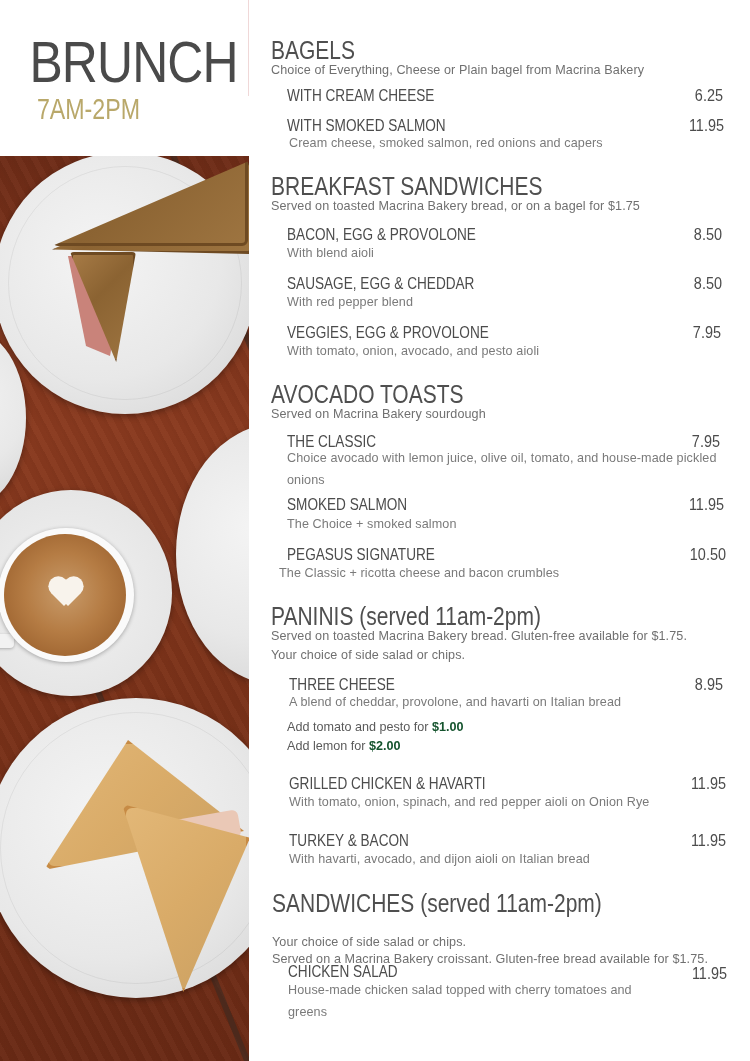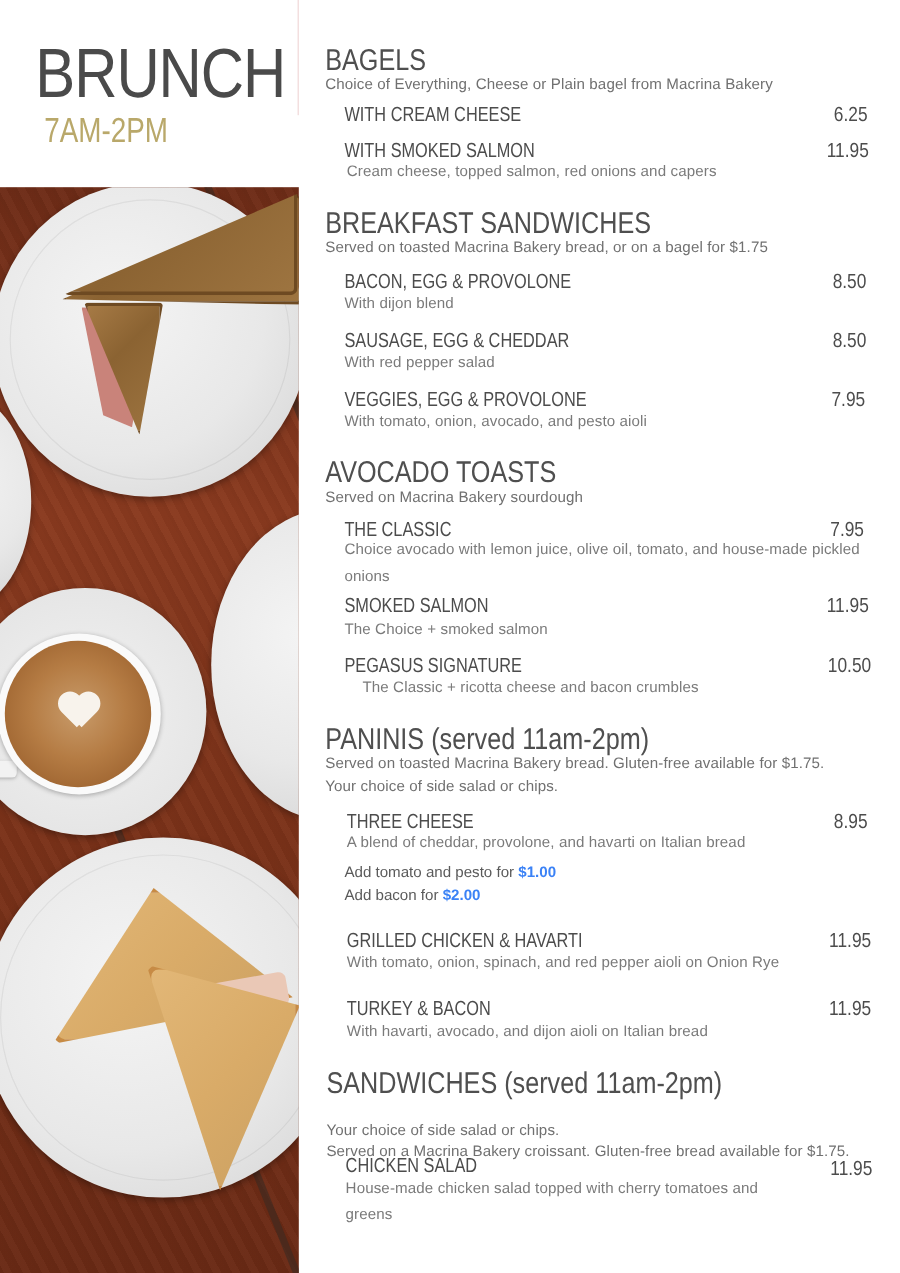--- a/index.html
+++ b/index.html
@@ -36,21 +36,21 @@
 
     
     .menu { position: absolute; left: 271px; top: 0; width: 470px; }
     .abs { position: absolute; }
     .section-title { font-family: "Liberation Sans Narrow", "Liberation Sans", sans-serif; font-size: 25px; color: #4f4f4f; line-height: 28px; white-space: nowrap; transform: scaleX(0.84); transform-origin: left center; }
     .section-sub { font-size: 12.6px; color: #707070; line-height: 20px; white-space: nowrap; letter-spacing: 0.1px; }
     .item-name { font-family: "Liberation Sans Narrow", "Liberation Sans", sans-serif; font-size: 17px; color: #4c4c4c; line-height: 20px; white-space: nowrap; transform: scaleX(0.8); transform-origin: left center; }
     .item-price { font-family: "Liberation Sans Narrow", "Liberation Sans", sans-serif; font-size: 17px; color: #4c4c4c; line-height: 20px; white-space: nowrap; text-align: right; width: 80px; transform: scaleX(0.85); transform-origin: right center; }
     .item-desc { font-size: 12.6px; color: #7a7a7a; line-height: 22px; letter-spacing: 0.1px; }
     .addon { font-size: 12.6px; color: #5a5a5a; line-height: 19px; white-space: nowrap; }
-    .addon b { color: #3b82f6; font-weight: bold; }
+    .addon b { color: #14532d; font-weight: bold; }
   </style>
 </head>
 <body>
 
 <div class="left">
   <div class="title-block">
     <div class="title">BRUNCH</div>
     <div class="hours">7AM-2PM</div>
   </div>
   <div class="divider-line"></div>
@@ -90,62 +90,62 @@
 <div class="menu">
 
   <div class="abs section-title" style="top:36px; left:0;">BAGELS</div>
   <div class="abs section-sub" style="top:60px; left:0;">Choice of Everything, Cheese or Plain bagel from Macrina Bakery</div>
 
   <div class="abs item-name" style="top:86px; left:16px;">WITH CREAM CHEESE</div>
   <div class="abs item-price" style="top:86px; left:372px;">6.25</div>
 
   <div class="abs item-name" style="top:116px; left:16px;">WITH SMOKED SALMON</div>
   <div class="abs item-price" style="top:116px; left:373px;">11.95</div>
-  <div class="abs item-desc" style="top:132px; left:18px; white-space:nowrap;">Cream cheese, topped salmon, red onions and capers</div>
+  <div class="abs item-desc" style="top:132px; left:18px; white-space:nowrap;">Cream cheese, smoked salmon, red onions and capers</div>
 
   <div class="abs section-title" style="top:172px; left:0;">BREAKFAST SANDWICHES</div>
   <div class="abs section-sub" style="top:196px; left:0;">Served on toasted Macrina Bakery bread, or on a bagel for $1.75</div>
 
   <div class="abs item-name" style="top:225px; left:16px;">BACON, EGG &amp; PROVOLONE</div>
   <div class="abs item-price" style="top:225px; left:371px;">8.50</div>
-  <div class="abs item-desc" style="top:242px; left:16px; white-space:nowrap;">With dijon blend</div>
+  <div class="abs item-desc" style="top:242px; left:16px; white-space:nowrap;">With blend aioli</div>
 
   <div class="abs item-name" style="top:274px; left:16px;">SAUSAGE, EGG &amp; CHEDDAR</div>
   <div class="abs item-price" style="top:274px; left:371px;">8.50</div>
-  <div class="abs item-desc" style="top:291px; left:16px; white-space:nowrap;">With red pepper salad</div>
+  <div class="abs item-desc" style="top:291px; left:16px; white-space:nowrap;">With red pepper blend</div>
 
   <div class="abs item-name" style="top:323px; left:16px;">VEGGIES, EGG &amp; PROVOLONE</div>
   <div class="abs item-price" style="top:323px; left:370px;">7.95</div>
   <div class="abs item-desc" style="top:340px; left:16px; white-space:nowrap;">With tomato, onion, avocado, and pesto aioli</div>
 
   <div class="abs section-title" style="top:380px; left:0;">AVOCADO TOASTS</div>
   <div class="abs section-sub" style="top:404px; left:0;">Served on Macrina Bakery sourdough</div>
 
   <div class="abs item-name" style="top:432px; left:16px;">THE CLASSIC</div>
   <div class="abs item-price" style="top:432px; left:369px;">7.95</div>
   <div class="abs item-desc" style="top:447px; left:16px; width:440px;">Choice avocado with lemon juice, olive oil, tomato, and house-made pickled onions</div>
 
   <div class="abs item-name" style="top:495px; left:16px;">SMOKED SALMON</div>
   <div class="abs item-price" style="top:495px; left:373px;">11.95</div>
   <div class="abs item-desc" style="top:513px; left:16px; white-space:nowrap;">The Choice + smoked salmon</div>
 
   <div class="abs item-name" style="top:545px; left:16px;">PEGASUS SIGNATURE</div>
   <div class="abs item-price" style="top:545px; left:375px;">10.50</div>
-  <div class="abs item-desc" style="top:562px; left:31px; white-space:nowrap;text-align:right;">The Classic + ricotta cheese and bacon crumbles</div>
+  <div class="abs item-desc" style="top:562px; left:8px; white-space:nowrap;text-align:right;">The Classic + ricotta cheese and bacon crumbles</div>
 
   <div class="abs section-title" style="top:602px; left:0;">PANINIS (served 11am-2pm)</div>
   <div class="abs section-sub" style="top:626px; left:0;">Served on toasted Macrina Bakery bread. Gluten-free available for $1.75.</div>
   <div class="abs section-sub" style="top:645px; left:0;">Your choice of side salad or chips.</div>
 
   <div class="abs item-name" style="top:675px; left:18px;">THREE CHEESE</div>
   <div class="abs item-price" style="top:675px; left:372px;">8.95</div>
   <div class="abs item-desc" style="top:691px; left:18px; white-space:nowrap;">A blend of cheddar, provolone, and havarti on Italian bread</div>
 
   <div class="abs addon" style="top:718px; left:16px;"><span>Add tomato and pesto for </span><b>$1.00</b></div>
-  <div class="abs addon" style="top:737px; left:16px;"><span>Add bacon for </span><b>$2.00</b></div>
+  <div class="abs addon" style="top:737px; left:16px;"><span>Add lemon for </span><b>$2.00</b></div>
 
   <div class="abs item-name" style="top:774px; left:18px;">GRILLED CHICKEN &amp; HAVARTI</div>
   <div class="abs item-price" style="top:774px; left:375px;">11.95</div>
   <div class="abs item-desc" style="top:791px; left:18px; white-space:nowrap;">With tomato, onion, spinach, and red pepper aioli on Onion Rye</div>
 
   <div class="abs item-name" style="top:831px; left:18px;">TURKEY &amp; BACON</div>
   <div class="abs item-price" style="top:831px; left:375px;">11.95</div>
   <div class="abs item-desc" style="top:848px; left:18px; white-space:nowrap;">With havarti, avocado, and dijon aioli on Italian bread</div>
 
   <div class="abs section-title" style="top:889px; left:1px;">SANDWICHES (served 11am-2pm)</div>

